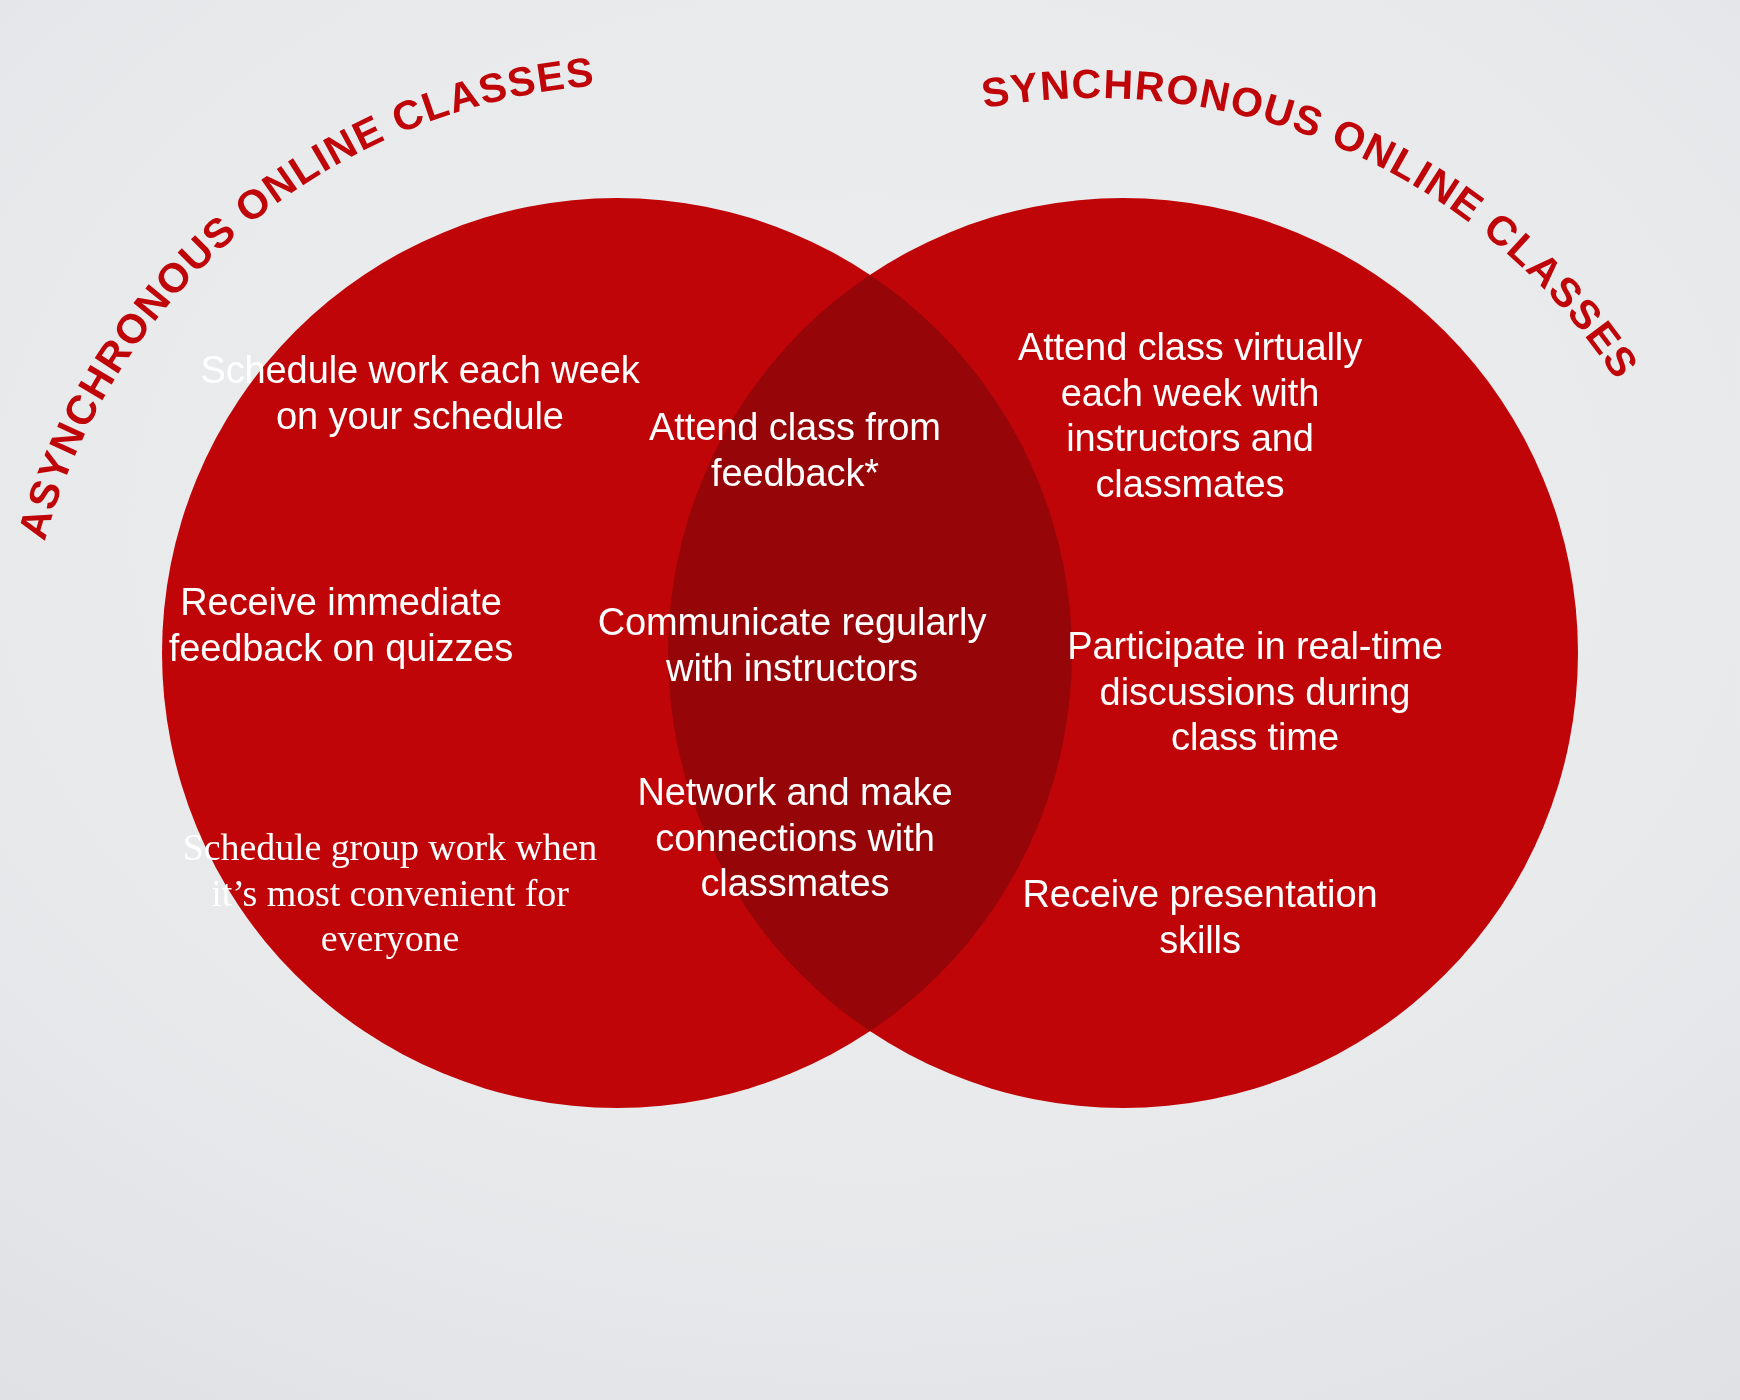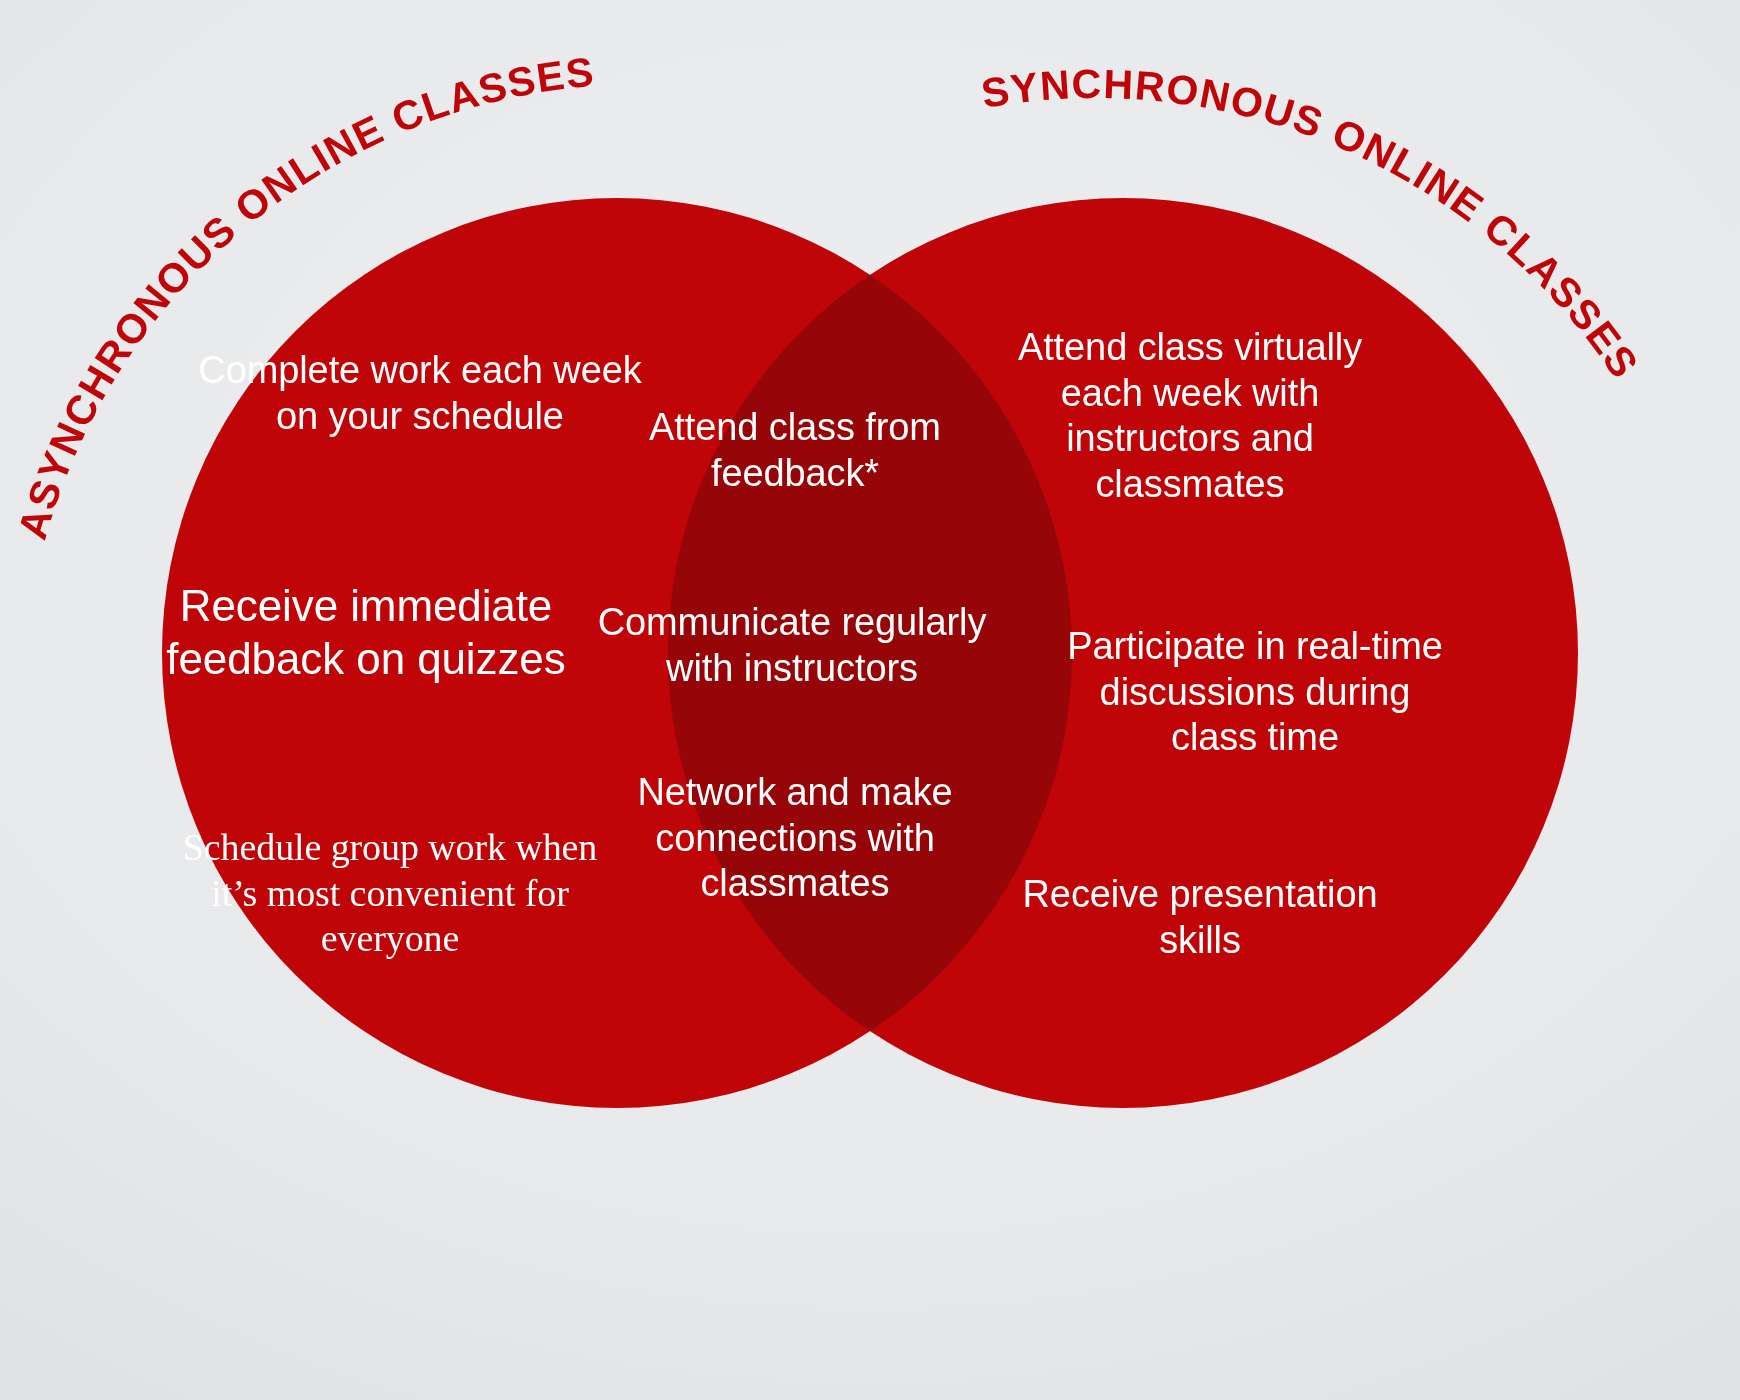--- a/index.html
+++ b/index.html
@@ -43,21 +43,21 @@
     color: #ffffff;
     text-align: center;
     line-height: 1.20;
     font-weight: 400;
     letter-spacing: -0.1px;
     pointer-events: auto;
   }
 
   
   .left-1 { left: 180px;  top: 348px;  width: 480px; font-size: 38px; }
-  .left-2 { left: 156px;  top: 580px;  width: 420px; font-size: 44px; }
+  .left-2 { left: 131px;  top: 580px;  width: 420px; font-size: 38px; }
   .left-3 { left: 160px;  top: 825px;  width: 460px; font-size: 38px; font-family: Liberation Serif, serif; }
 
   
   .center-1 { left: 615px; top: 405px;  width: 360px; font-size: 38px; }
   .center-2 { left: 572px; top: 600px;  width: 440px; font-size: 38px; }
   .center-3 { left: 600px; top: 770px;  width: 390px; font-size: 38px; }
 
   
   .right-1 { left: 1000px; top: 325px;  width: 380px; font-size: 38px; }
   .right-2 { left: 1055px; top: 588px;  width: 400px; font-size: 38px; margin-top: 36px; }
@@ -97,21 +97,21 @@
       <textPath href="#arcLeft" startOffset="2%">ASYNCHRONOUS ONLINE CLASSES</textPath>
     </text>
 
     <text class="arc-title-text">
       <textPath href="#arcRight" startOffset="1%">SYNCHRONOUS ONLINE CLASSES</textPath>
     </text>
   </svg>
 
   <div class="text-layer">
 
-    <div class="item left-1">Complete work each week on your schedule</div>
+    <div class="item left-1">Schedule work each week on your schedule</div>
     <div class="item left-2">Receive immediate feedback on quizzes</div>
     <div class="item left-3">Schedule group work when it’s most convenient for everyone</div>
 
     <div class="item center-1">Attend class from feedback*</div>
     <div class="item center-3">Network and make connections with classmates</div>
     <div class="item center-2">Communicate regularly with instructors</div>
 
     <div class="item right-1">Attend class virtually each week with instructors and classmates</div>
     <div class="item right-2">Participate in real-time discussions during class time</div>
     <div class="item right-3">Receive presentation skills</div>

